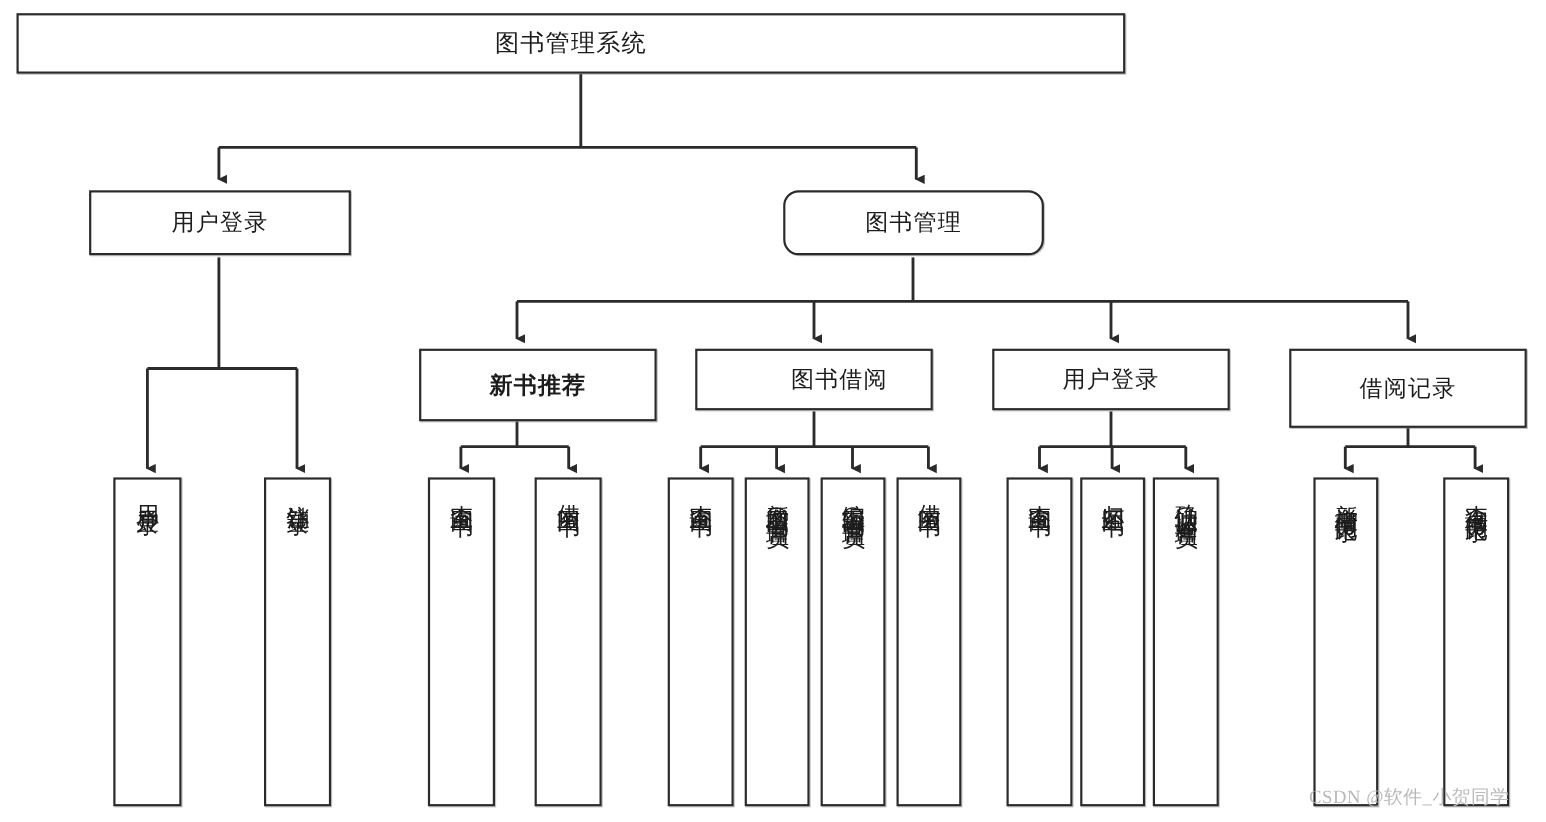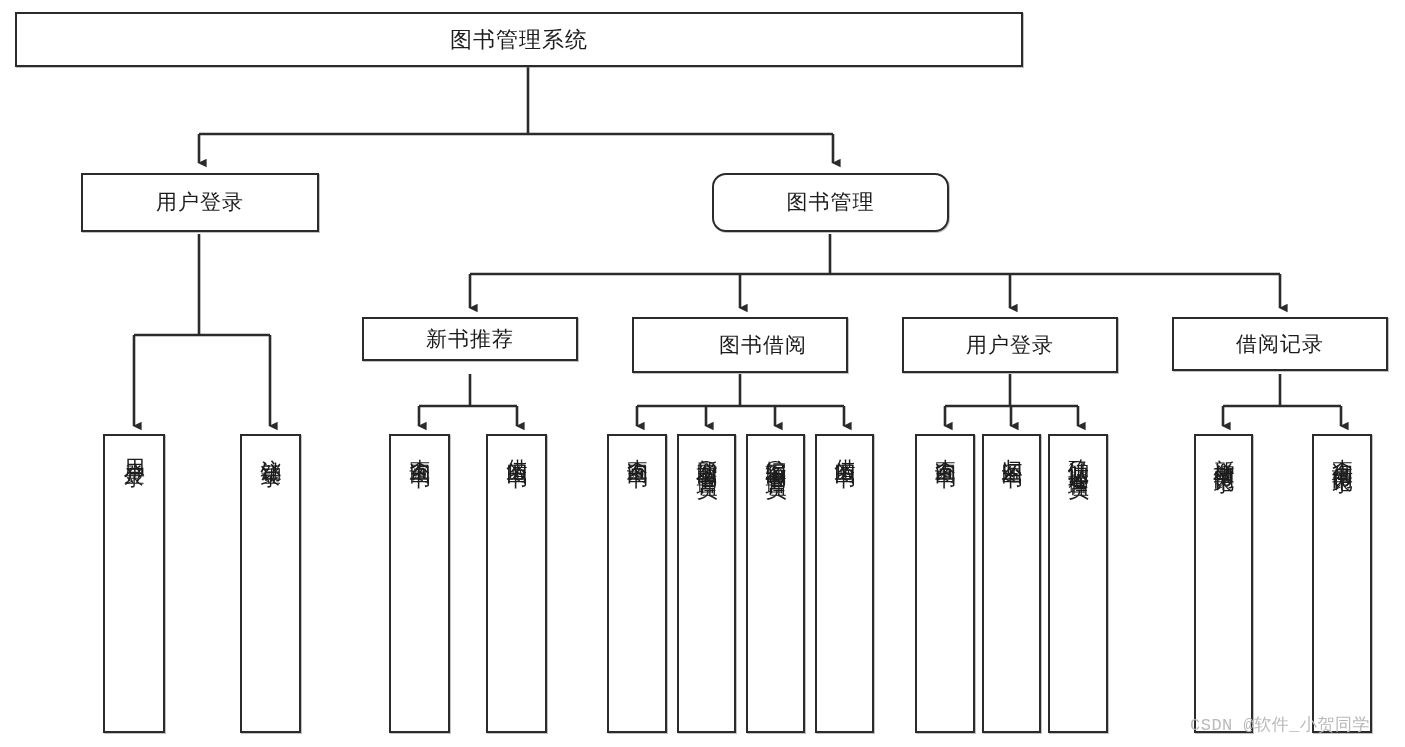--- a/index.html
+++ b/index.html
@@ -58,21 +58,21 @@
   }
   .node.root .label {
     font-size: 22px;
   }
   .watermark {
     position: absolute;
     color: #b9b9b9;
     font-size: 17px;
     white-space: nowrap;
     letter-spacing: 0.5px;
-    font-family: Liberation Mono, monospace;
+    font-family: Liberation Serif, serif;
   }
 </style>
 </head>
 <body>
 
 <div id="canvas">
 
   <svg id="edges" viewBox="0 0 1405 747" xmlns="http://www.w3.org/2000/svg">
     <defs>
       <marker id="arrow" markerWidth="10" markerHeight="10" refX="4.2" refY="7.6" orient="auto" markerUnits="userSpaceOnUse">
@@ -127,30 +127,30 @@
     <span class="label">图书管理系统</span>
   </div>
 
   <div class="node horiz" style="left:81px; top:173px; width:238px; height:59px;">
     <span class="label">用户登录</span>
   </div>
   <div class="node horiz" style="left:712px; top:173px; width:237px; height:59px;border-radius:14px;">
     <span class="label">图书管理</span>
   </div>
 
-  <div class="node horiz" style="left:362px; top:317px; width:216px; height:44px;">
+  <div class="node horiz" style="left:381px; top:317px; width:216px; height:66px;font-weight:bold;">
     <span class="label">新书推荐</span>
   </div>
   <div class="node horiz" style="left:632px; top:317px; width:216px; height:56px;padding-left:46px;">
     <span class="label">图书借阅</span>
   </div>
   <div class="node horiz" style="left:902px; top:317px; width:216px; height:56px;">
     <span class="label">用户登录</span>
   </div>
-  <div class="node horiz" style="left:1172px; top:317px; width:216px; height:54px;">
+  <div class="node horiz" style="left:1172px; top:317px; width:216px; height:72px;">
     <span class="label">借阅记录</span>
   </div>
 
   <div class="node vert" style="left:103px; top:434px; width:62px; height:299px;">
     <span class="label">用户登录</span>
   </div>
   <div class="node vert" style="left:240px; top:434px; width:61px; height:299px;">
     <span class="label">注销登录</span>
   </div>
 

